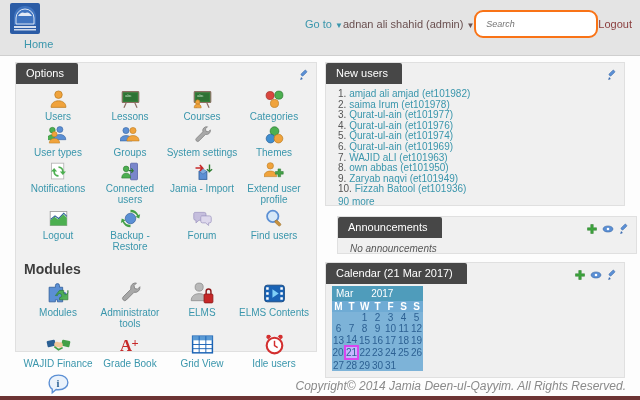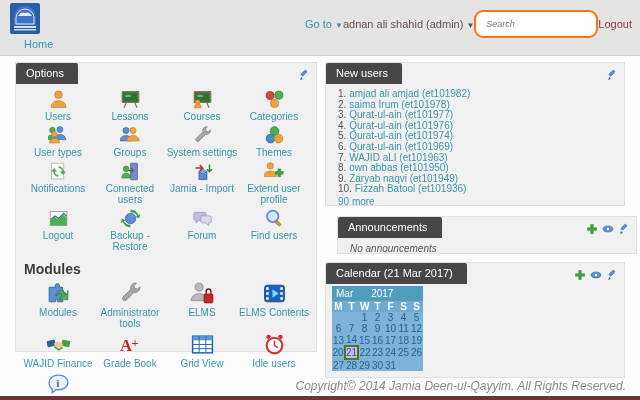--- a/index.html
+++ b/index.html
@@ -52,21 +52,21 @@
 
   #cal-panel { left:325px; top:262px; width:300px; height:116px; }
   .cal-table { position:absolute; left:6px; top:23px; border-collapse:collapse; }
   .cal-title { background:#4f9cbb; color:#fff; font-size:8.5px; }
   .cal-title .cm { text-align:left; padding:2px 0 2px 4px; }
   .cal-title .cy { text-align:left; padding:2px 5px 2px 0; }
   .cal-table td, .cal-table th { width:13px; height:11px; text-align:center; font-size:10px; }
   .cal-wd th { background:#6fabd4; color:#fff; font-weight:bold; }
   .cal-day { background:#7db3d8; color:#2d6193; cursor:pointer; }
   .cal-blank { background:#7db3d8; }
-  .cal-sel { background:#c4b5fd; border:2px solid #4d7c0f; }
+  .cal-sel { background:#c4b5fd; border:2px solid #d946ef; }
 
   
   .copyright { position:absolute; right:14px; bottom:7px; font-size:12px; color:#8a8a8a;font-style:italic; }
   .footbar { position:absolute; left:0; bottom:0; width:640px; height:4px; background:#6d3434; }
 </style>
 </head>
 <body>
 
 <div id="page">
 

